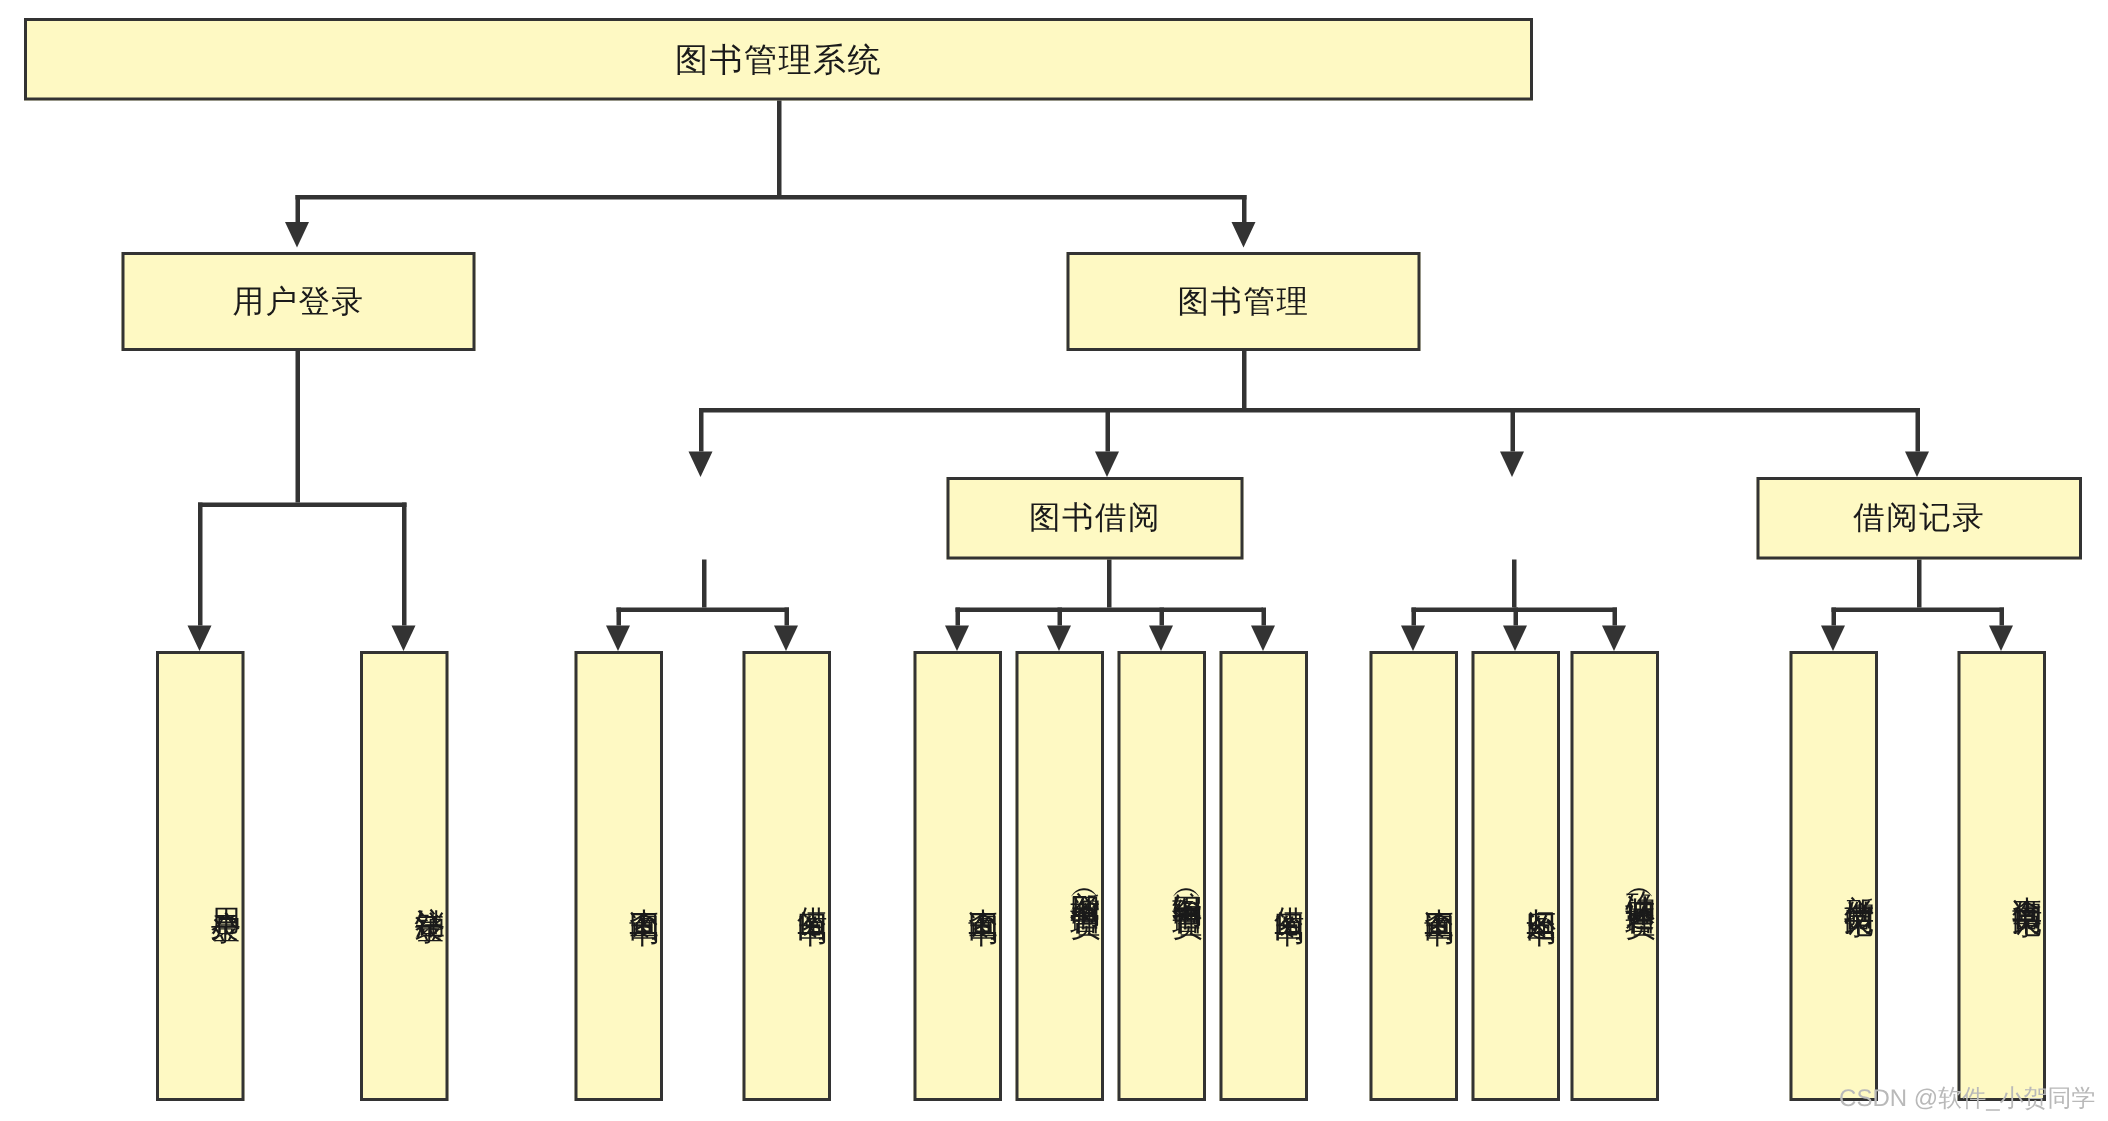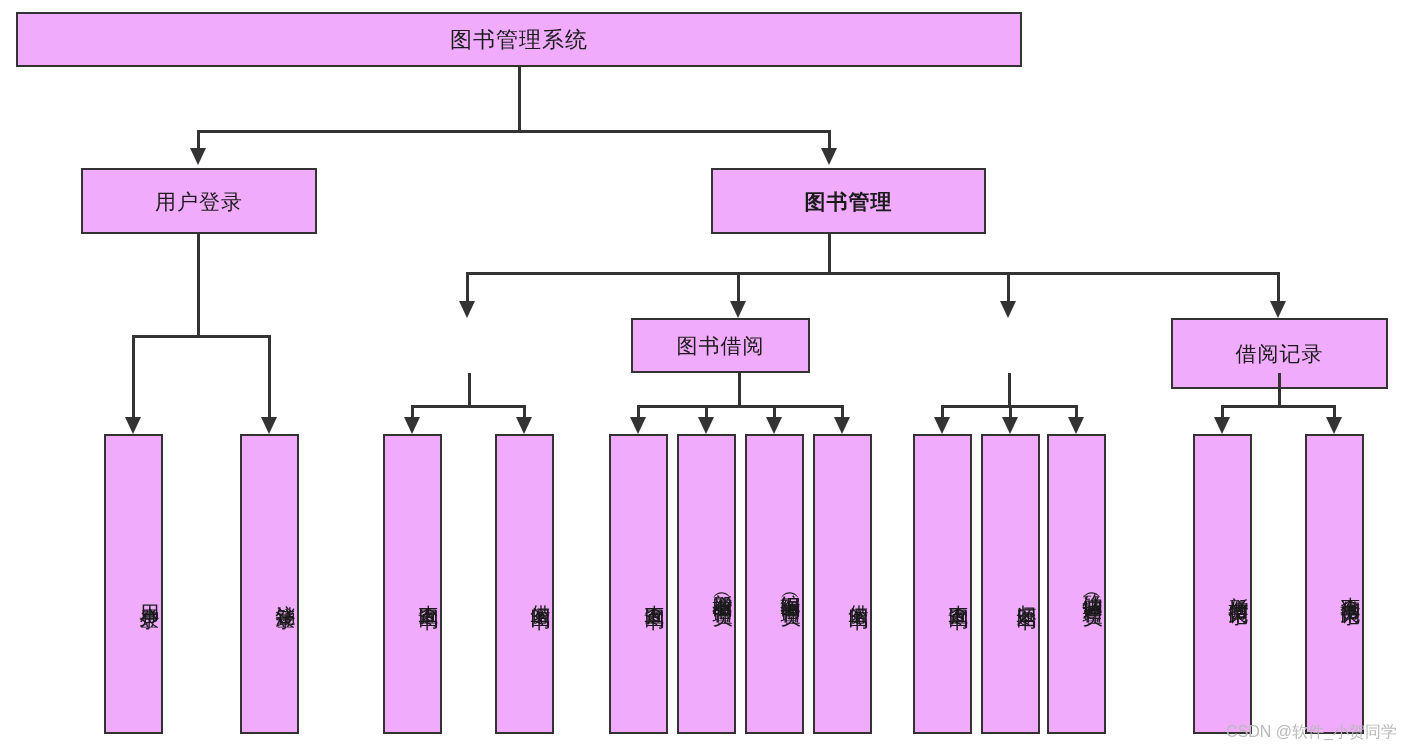--- a/index.html
+++ b/index.html
@@ -9,21 +9,21 @@
     background:#ffffff;
     font-family:"Liberation Sans","DejaVu Sans",sans-serif;
     overflow:hidden;
   }
   #canvas{position:relative;width:1405px;height:747px;}
 
   
   .node{
     position:absolute;
     box-sizing:border-box;
-    background:#f0abfc;
+    background:#fef9c3;
     border:2px solid #333333;
     display:flex;
     align-items:center;
     justify-content:center;
     color:#1a1a1a;
     letter-spacing:1px;
   }
   .node.h{               
     font-size:21px;
     line-height:1;
@@ -70,42 +70,42 @@
   <div class="node h root" style="left:16px;top:12px;width:1006px;height:55px;">图书管理系统</div>
 
   <div class="vline" style="left:518px;top:67px;height:63px;"></div>
   <div class="hline" style="left:197px;top:130px;width:634px;"></div>
   <div class="vline" style="left:197px;top:130px;height:18px;"></div>
   <div class="vline" style="left:828px;top:130px;height:18px;"></div>
   <div class="arrow" style="left:190px;top:148px;"></div>
   <div class="arrow" style="left:821px;top:148px;"></div>
 
   <div class="node h" style="left:81px;top:168px;width:236px;height:66px;">用户登录</div>
-  <div class="node h" style="left:711px;top:168px;width:275px;height:66px;font-weight:bold;">图书管理</div>
+  <div class="node h" style="left:711px;top:168px;width:236px;height:66px;">图书管理</div>
 
   <div class="vline" style="left:197px;top:234px;height:101px;"></div>
   <div class="hline" style="left:132px;top:335px;width:139px;"></div>
   <div class="vline" style="left:132px;top:335px;height:82px;"></div>
   <div class="vline" style="left:268px;top:335px;height:82px;"></div>
   <div class="arrow" style="left:125px;top:417px;"></div>
   <div class="arrow" style="left:261px;top:417px;"></div>
 
   <div class="vline" style="left:828px;top:234px;height:38px;"></div>
   <div class="hline" style="left:466px;top:272px;width:814px;"></div>
   <div class="vline" style="left:466px;top:272px;height:29px;"></div>
   <div class="vline" style="left:737px;top:272px;height:29px;"></div>
   <div class="vline" style="left:1007px;top:272px;height:29px;"></div>
   <div class="vline" style="left:1277px;top:272px;height:29px;"></div>
   <div class="arrow" style="left:459px;top:301px;"></div>
   <div class="arrow" style="left:730px;top:301px;"></div>
   <div class="arrow" style="left:1000px;top:301px;"></div>
   <div class="arrow" style="left:1270px;top:301px;"></div>
 
-  <div class="node h" style="left:631px;top:318px;width:179px;height:55px;">图书借阅</div>
-  <div class="node h" style="left:1171px;top:318px;width:217px;height:71px;">借阅记录</div>
+  <div class="node h" style="left:631px;top:318px;width:198px;height:55px;">图书借阅</div>
+  <div class="node h" style="left:1171px;top:318px;width:217px;height:55px;">借阅记录</div>
 
   <div class="vline" style="left:468px;top:373px;height:32px;"></div>
   <div class="hline" style="left:411px;top:405px;width:115px;"></div>
   <div class="vline" style="left:411px;top:405px;height:12px;"></div>
   <div class="vline" style="left:523px;top:405px;height:12px;"></div>
   <div class="arrow" style="left:404px;top:417px;"></div>
   <div class="arrow" style="left:516px;top:417px;"></div>
 
   <div class="vline" style="left:738px;top:373px;height:32px;"></div>
   <div class="hline" style="left:637px;top:405px;width:205px;"></div>

